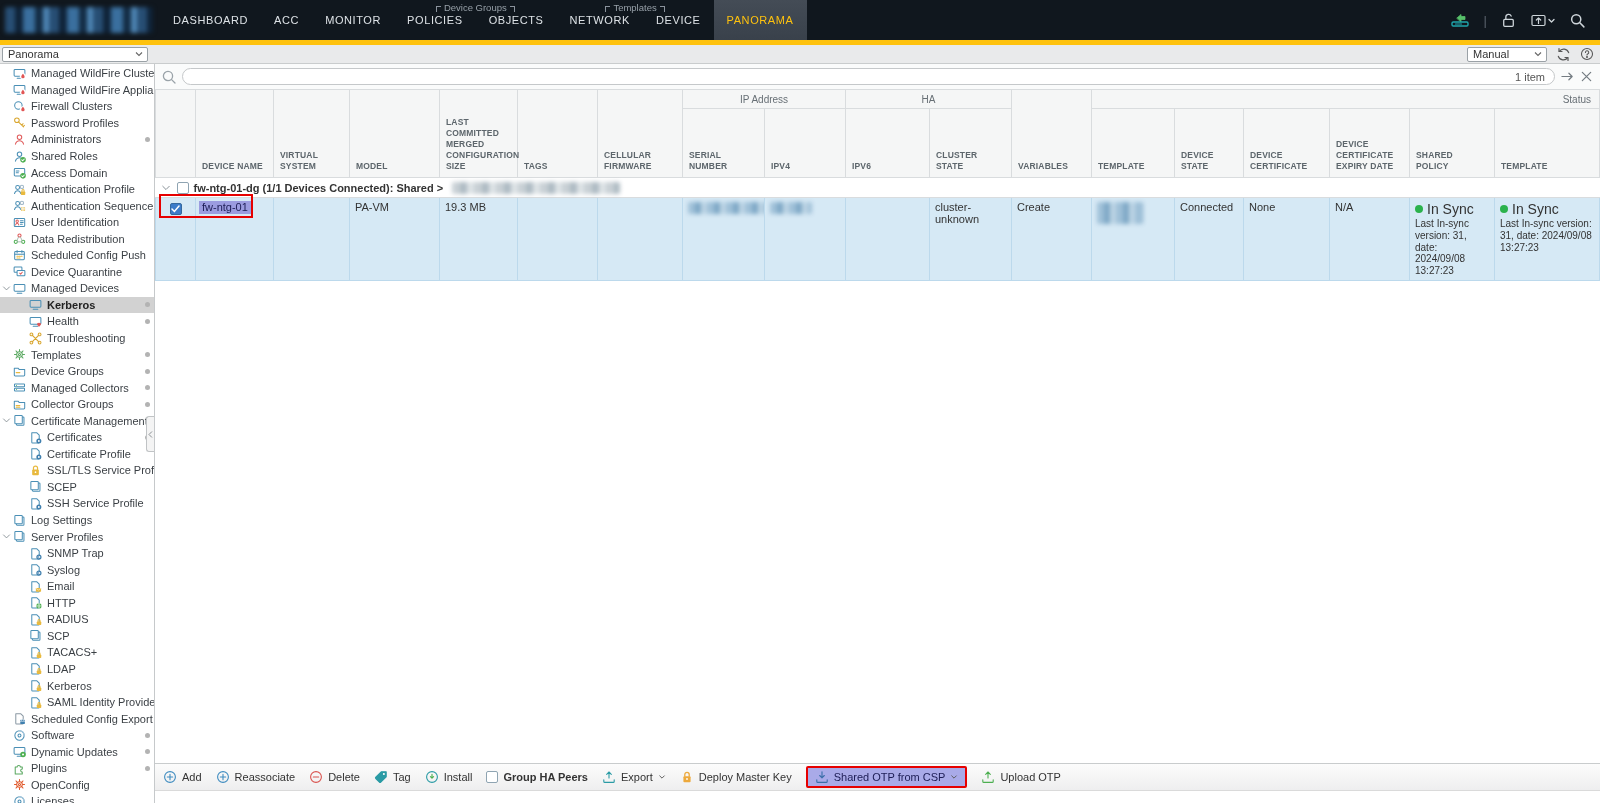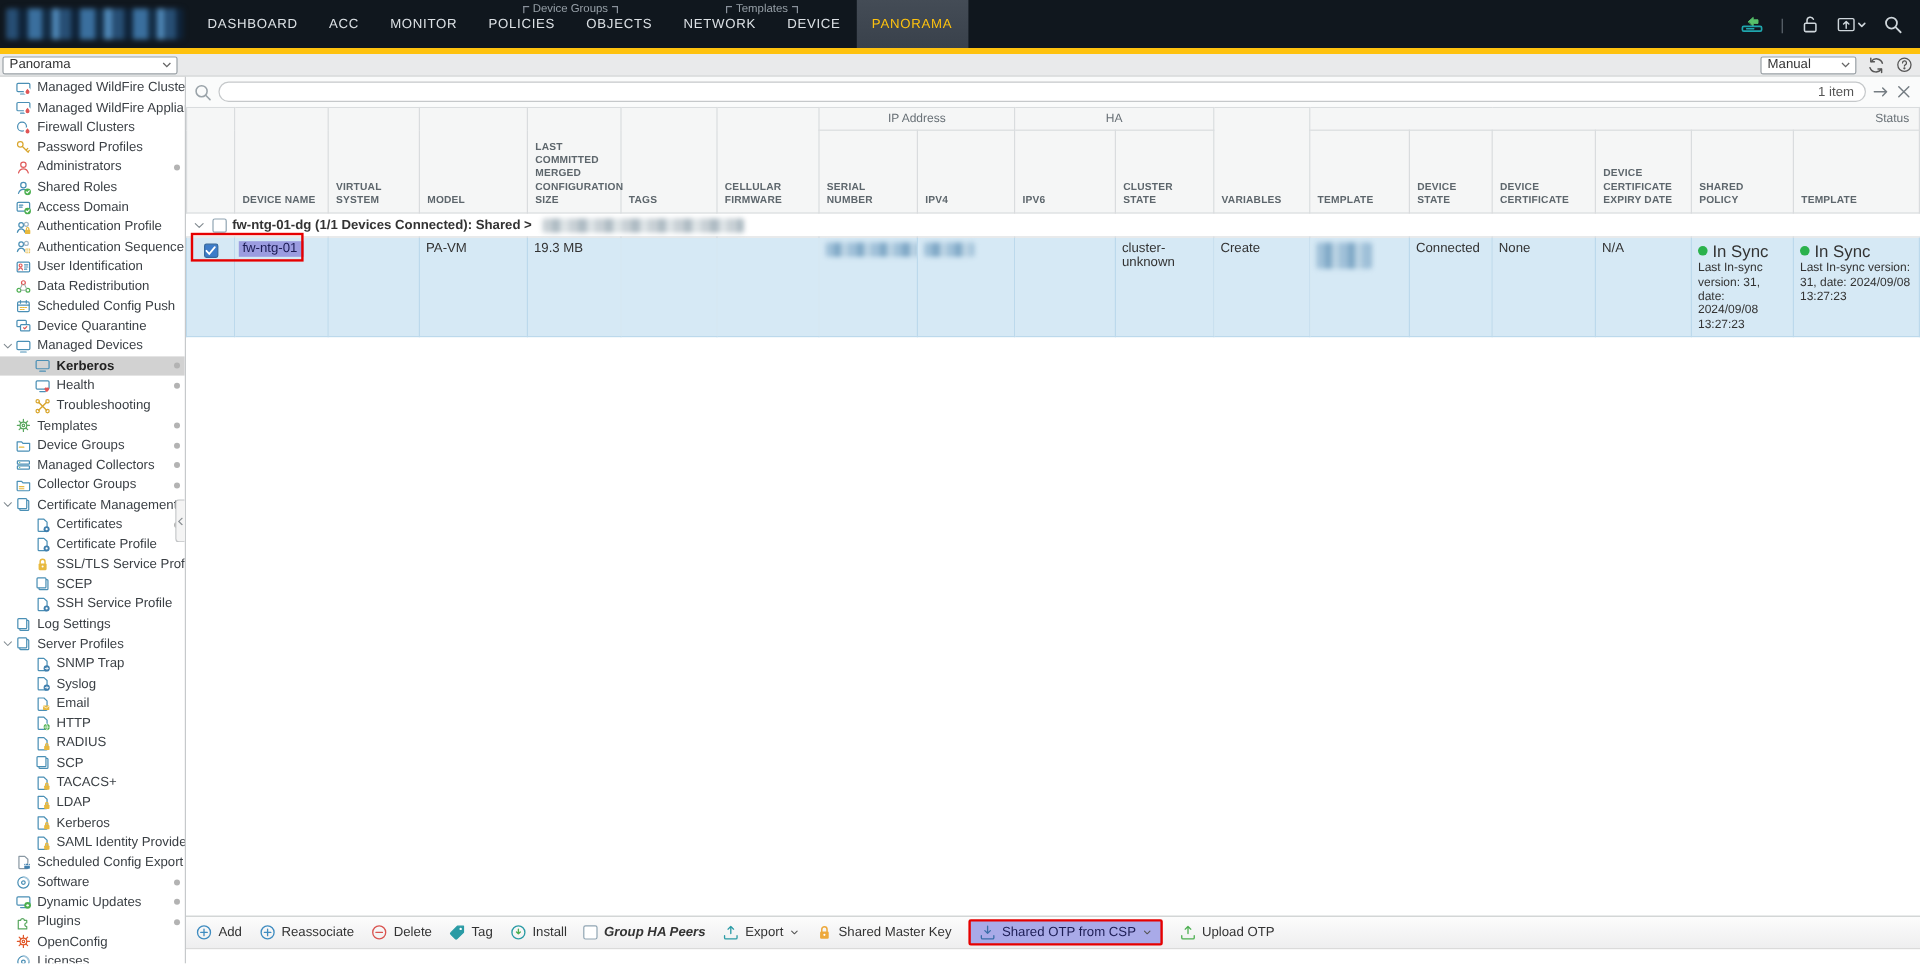--- a/index.html
+++ b/index.html
@@ -72,21 +72,21 @@
   .cb { width:12px; height:12px; border:1px solid #8fa4b2; border-radius:2px; background:#fff; display:flex; align-items:center; justify-content:center; cursor:pointer; flex:0 0 12px; }
   .cb.checked { background:#3d7cc9; border-color:#36699e; }
   .chip { filter:blur(2px); border-radius:2px; display:inline-block;
     background:repeating-linear-gradient(90deg,#9fc0d8 0 7px,#7fa8c6 7px 13px,#bcd4e4 13px 19px); }
   .chip.gray { background:repeating-linear-gradient(90deg,#c8d0d5 0 8px,#aebbc3 8px 15px,#dde3e6 15px 22px); }
   .ann-box { position:absolute; border:2px solid #e60000; pointer-events:none; }
 
   
   .toolbar { height:27px; flex:0 0 27px; border-top:1px solid #c9cccd; background:linear-gradient(#fcfcfc,#eeeeef); display:flex; align-items:center; padding:0 8px; gap:14px; }
   .tbtn { display:flex; align-items:center; gap:5px; font-size:11px; color:#333; cursor:pointer; white-space:nowrap; }
-  .tbtn.bold { font-weight:bold;font-style:italic; }
+  .tbtn.bold { font-weight:bold; }
   .tbtn.highlighted { background:#a9aae8; border:2px solid #e60000; border-radius:2px; padding:2px 7px; color:#1d1d55; }
   .bottom-strip { height:13px; flex:0 0 13px; background:#fff; border-top:1px solid #dadada; }
 </style>
 </head>
 <body>
 
 <div class="app">
 
   <div class="topnav">
     <div class="logo-wrap">
@@ -916,21 +916,21 @@
             </span>
           </div>
           <div class="tbtn">
             <span style="display: flex;">
               <svg width="14" height="14" viewBox="0 0 14 14" fill="none" stroke-width="1.1" stroke-linecap="round" stroke-linejoin="round">
                 <rect x="3.4" y="6.2" width="7.2" height="6" rx="1" fill="#eda93c"></rect>
                 <path d="M4.8 6.2V4.5a2.2 2.2 0 0 1 4.4 0v1.7" stroke="#eda93c" stroke-width="1.3"></path>
                 <circle cx="7" cy="9" r=".9" fill="#fff"></circle>
               </svg>
             </span>
-            <span>Shared Master Key</span>
+            <span>Deploy Master Key</span>
           </div>
           <div class="tbtn highlighted">
             <span style="display: flex;">
               <svg width="14" height="14" viewBox="0 0 14 14" fill="none" stroke-width="1.1" stroke-linecap="round" stroke-linejoin="round">
                 <path d="M1.8 9.8v1.6a1 1 0 0 0 1 1h8.4a1 1 0 0 0 1-1V9.8" stroke="#3a6ea8"></path>
                 <path d="M7 1.8v6M4.7 5.5L7 7.8l2.3-2.3" stroke="#3a6ea8"></path>
               </svg>
             </span>
             <span>Shared OTP from CSP</span>
             <span style="display: flex;">

